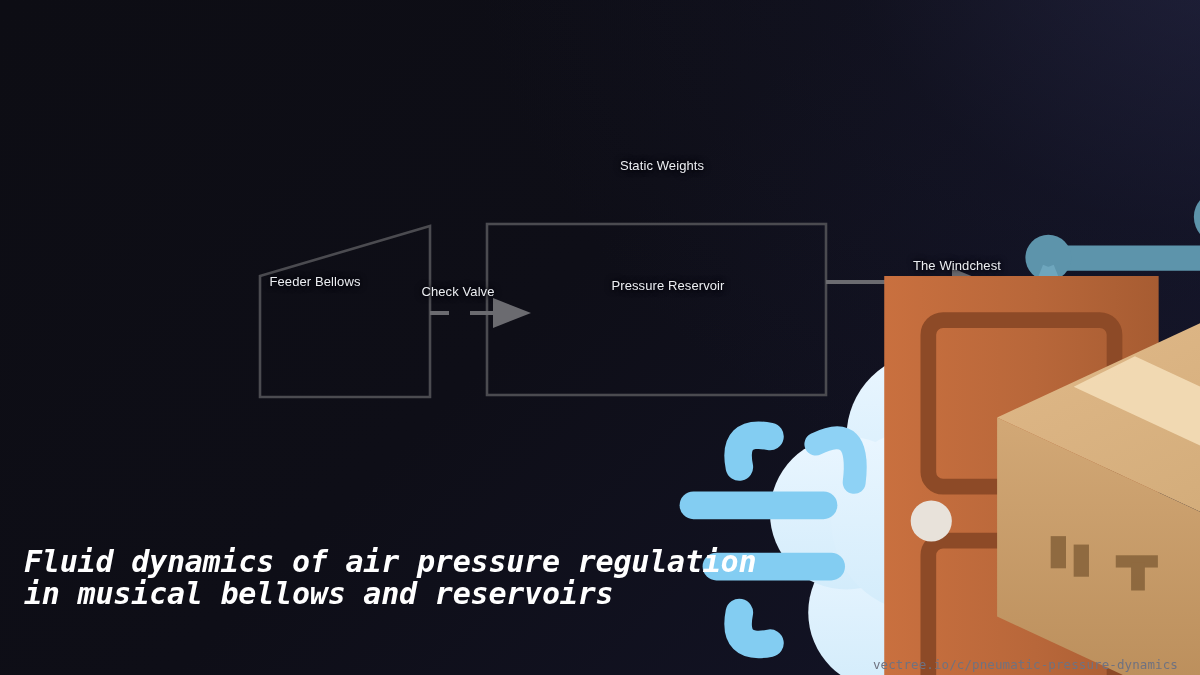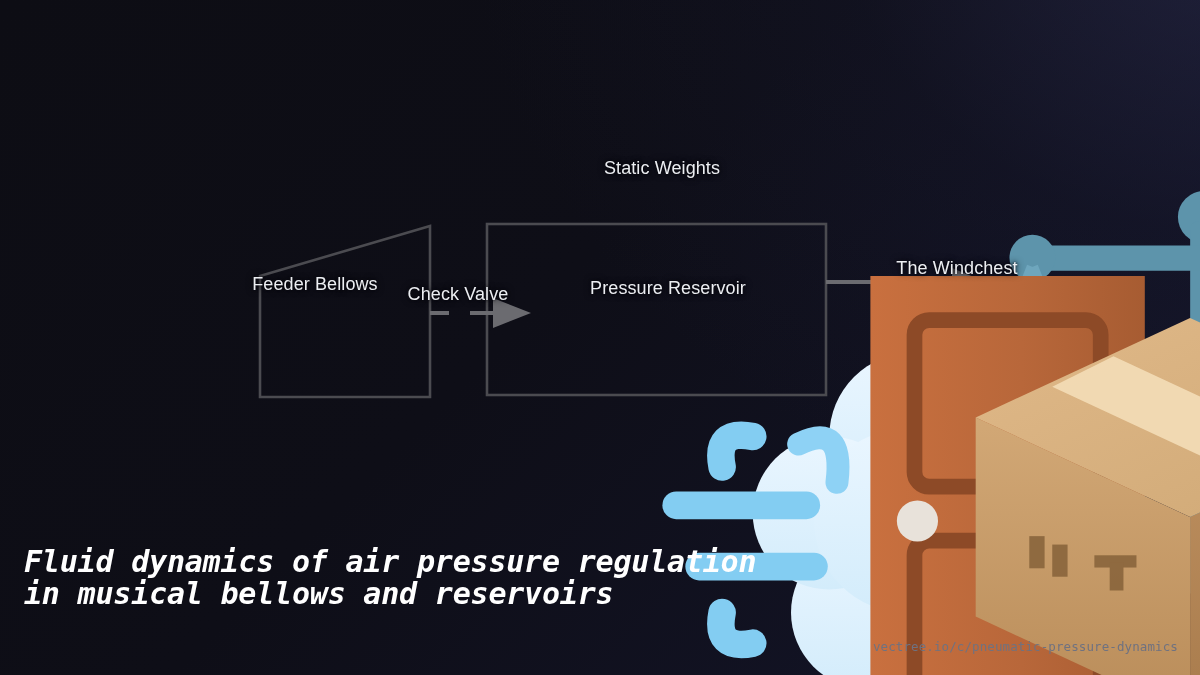--- a/index.html
+++ b/index.html
@@ -47,21 +47,21 @@
     justify-content: flex-start;
     transform: translate(-50%, 0);
     user-select: none;
   }
   .node .glyph {
     display: block;
     line-height: 1;
   }
   .node .nlabel {
     margin-top: 6px;
-    font-size: 18px;
+    font-size: 13px;
     color: #eceef2;
     white-space: nowrap;
     text-shadow: 0 0 7px rgba(8,8,14,0.95), 0 0 3px rgba(8,8,14,0.95);
     letter-spacing: 0.1px;
   }
 
   
   #footer {
     position: absolute;
     left: 0;
@@ -103,21 +103,21 @@
     font-weight: bold;
     font-size: 30px;
     line-height: 32px;
     color: #ffffff;
     letter-spacing: -0.2px;
     font-style: italic;
   }
   #url {
     position: absolute;
     right: 22px;
-    bottom: 21px;
+    bottom: 3px;
     font-family: "DejaVu Sans Mono", monospace;
     font-size: 12.5px;
     color: #6f7280;
     letter-spacing: 0.1px;
     margin-left: 44px;
   }
 </style>
 </head>
 <body>
 

